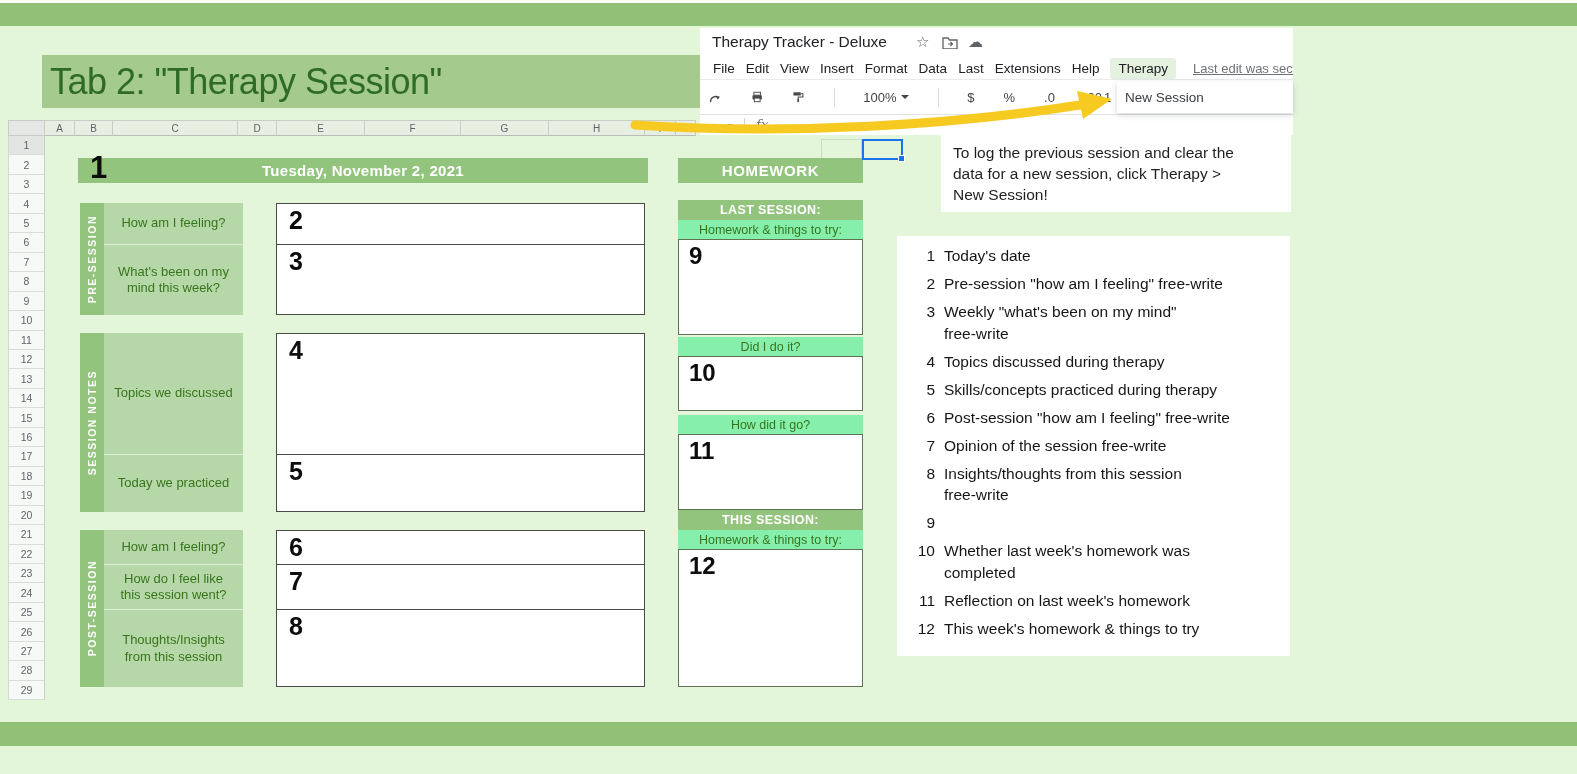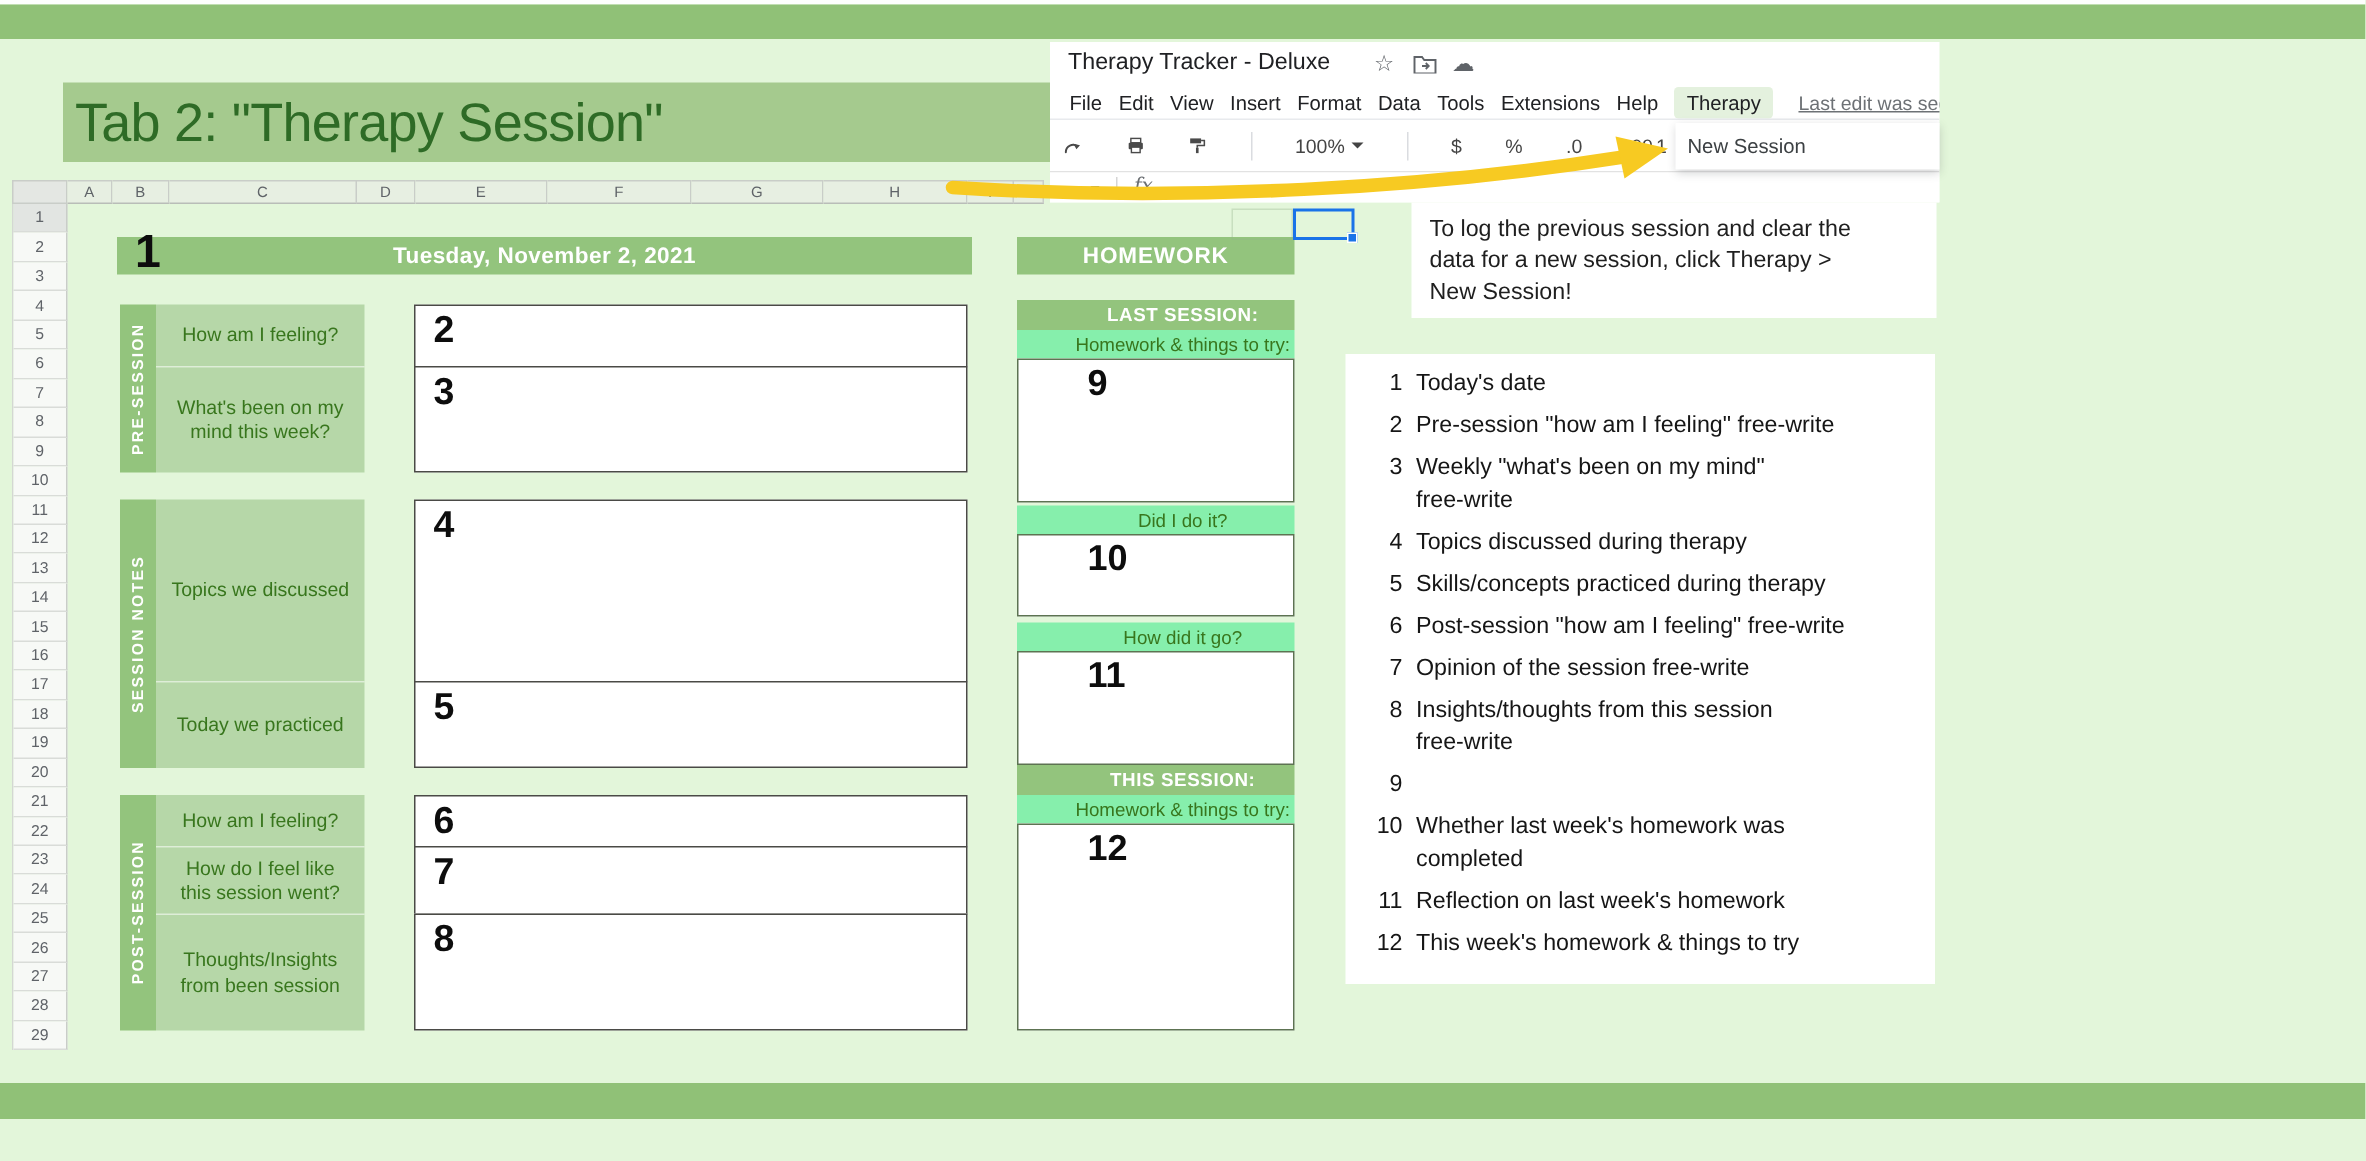--- a/index.html
+++ b/index.html
@@ -40,21 +40,21 @@
   .vstrip { width:24px; background:#93c47d; display:flex; align-items:center; justify-content:center; }
   .vstrip span { writing-mode:vertical-rl; transform:rotate(180deg); color:#fff; font-weight:bold;
     font-size:10.5px; letter-spacing:1.5px; white-space:nowrap; }
   .lbl-cell { left:104px; width:139px; background:#b6d7a8; color:#38761d; font-size:13px; line-height:1.25;
     display:flex; align-items:center; justify-content:center; text-align:center; padding:0 10px;
     border-bottom:1px solid rgba(255,255,255,.55); }
   .wbox { left:276px; width:369px; background:#ffffff; border:1px solid #4a4a46; }
   .wbox .num-big { display:block; padding:2px 0 0 12px; font-size:25px; }
 
   
-  .hw-sec { left:678px; width:185px;padding-left:36px; }
+  .hw-sec { left:678px; width:185px; }
   .hw-head { background:#93c47d; color:#fff; font-weight:bold; font-size:12.5px; letter-spacing:.4px;
     display:flex; align-items:center; justify-content:center; }
   .hw-sub { background:#86efac; color:#38761d; font-size:12.5px; display:flex; align-items:center; justify-content:center; }
   .hw-box { background:#fff; border:1px solid #5d7352; }
   .hw-box .num-big { display:block; padding:2px 0 0 10px; font-size:24px; }
 
   
   .note-box { left:941px; top:135px; width:350px; height:77px; background:#fff; padding:7px 12px;
     font-size:15.5px; line-height:21px; color:#1f1f1f; white-space:pre-line; z-index:20; }
   .legend { left:897px; top:236px; width:393px; background:#fff; padding:9px 26px 10px 2px; z-index:20; }
@@ -180,21 +180,21 @@
   </div>
   <div class="abs wbox" style="top:454px; height:58px;">
     <span class="num-big">5</span>
   </div>
 
   <div class="abs vstrip" style="left:80px; top:530px; height:157px;">
     <span>POST-SESSION</span>
   </div>
   <div class="abs lbl-cell" style="top:530px; height:35px;">How am I feeling?</div>
   <div class="abs lbl-cell" style="top:565px; height:45px;">How do I feel like this session went?</div>
-  <div class="abs lbl-cell" style="top:610px; height:77px; border-bottom:none;">Thoughts/Insights from been session</div>
+  <div class="abs lbl-cell" style="top:610px; height:77px; border-bottom:none;">Thoughts/Insights from this session</div>
   <div class="abs wbox" style="top:530px; height:35px;">
     <span class="num-big">6</span>
   </div>
   <div class="abs wbox" style="top:564px; height:46px;">
     <span class="num-big">7</span>
   </div>
   <div class="abs wbox" style="top:609px; height:78px;">
     <span class="num-big">8</span>
   </div>
 
@@ -281,21 +281,21 @@
       <path d="M6 8 h4 M8.5 6 l2 2 -2 2" fill="none" stroke="#5f6368" stroke-width="1.2"></path>
     </svg>
     <span class="tt-icon" style="left:268px;">☁</span>
     <div class="menu-bar">
         <span class="menu-item">File</span>
         <span class="menu-item">Edit</span>
         <span class="menu-item">View</span>
         <span class="menu-item">Insert</span>
         <span class="menu-item">Format</span>
         <span class="menu-item">Data</span>
-        <span class="menu-item">Tools</span>
+        <span class="menu-item">Last</span>
         <span class="menu-item">Extensions</span>
         <span class="menu-item">Help</span>
         <span class="menu-item active">Therapy</span>
         <span class="last-edit">Last edit was seco</span>
       </div>
     <div class="menu-divider"></div>
     <div class="toolbar">
       <svg width="19" height="15" viewBox="0 0 19 15">
         <path d="M3.5 13 C3.5 7 10 4.5 14 7.5" fill="none" stroke="#4a4a4a" stroke-width="1.8" stroke-linecap="round"></path>
         <polygon points="16.5,6.5 10.5,5.2 13.2,10.2" fill="#4a4a4a"></polygon>

